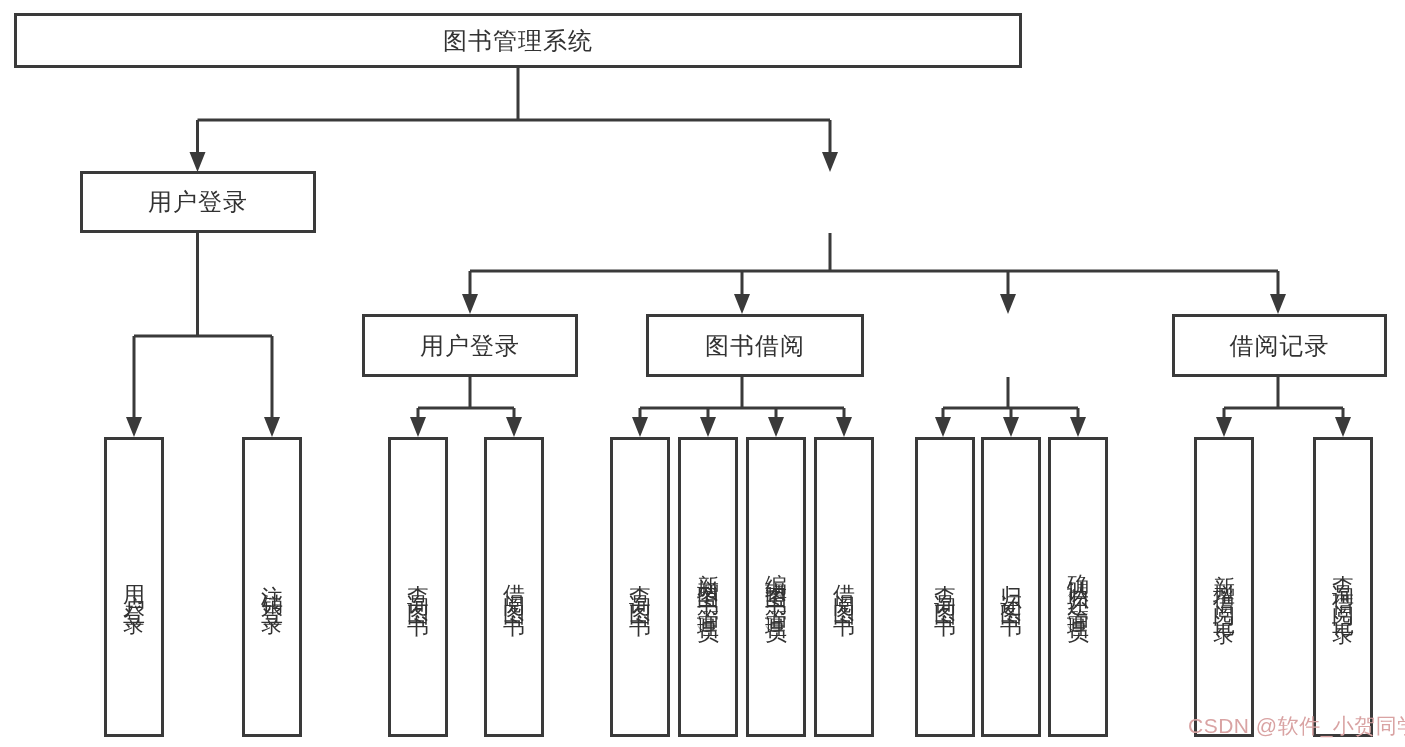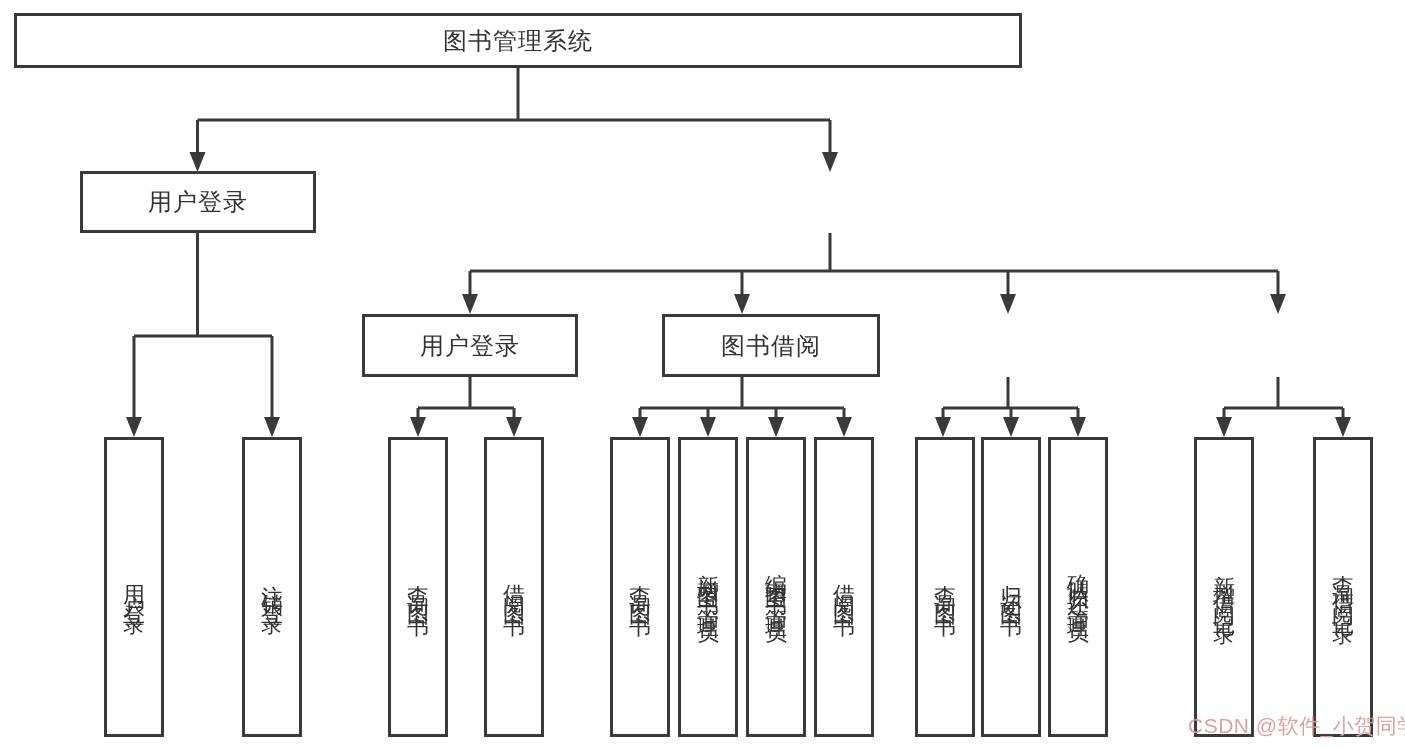--- a/index.html
+++ b/index.html
@@ -83,22 +83,25 @@
     <span class="hlabel">图书管理系统</span>
   </div>
 
   <div class="node" style="left:80px;top:171px;width:236px;height:62px">
     <span class="hlabel">用户登录</span>
   </div>
 
   <div class="node" style="left:362px;top:314px;width:216px;height:63px">
     <span class="hlabel">用户登录</span>
   </div>
-  <div class="node" style="left:662px;top:314px;width:218px;height:63px">
+  <div class="node" style="left:646px;top:314px;width:218px;height:63px">
     <span class="hlabel">图书借阅</span>
+  </div>
+  <div class="node" style="left:1172px;top:314px;width:215px;height:63px">
+    <span class="hlabel">借阅记录</span>
   </div>
 
   <div class="node leaf" style="left:104px;top:437px;width:60px;height:300px">
     <span class="vtext">用户登录</span>
   </div>
   <div class="node leaf" style="left:242px;top:437px;width:60px;height:300px">
     <span class="vtext">注销登录</span>
   </div>
 
   <div class="node leaf" style="left:388px;top:437px;width:60px;height:300px">

